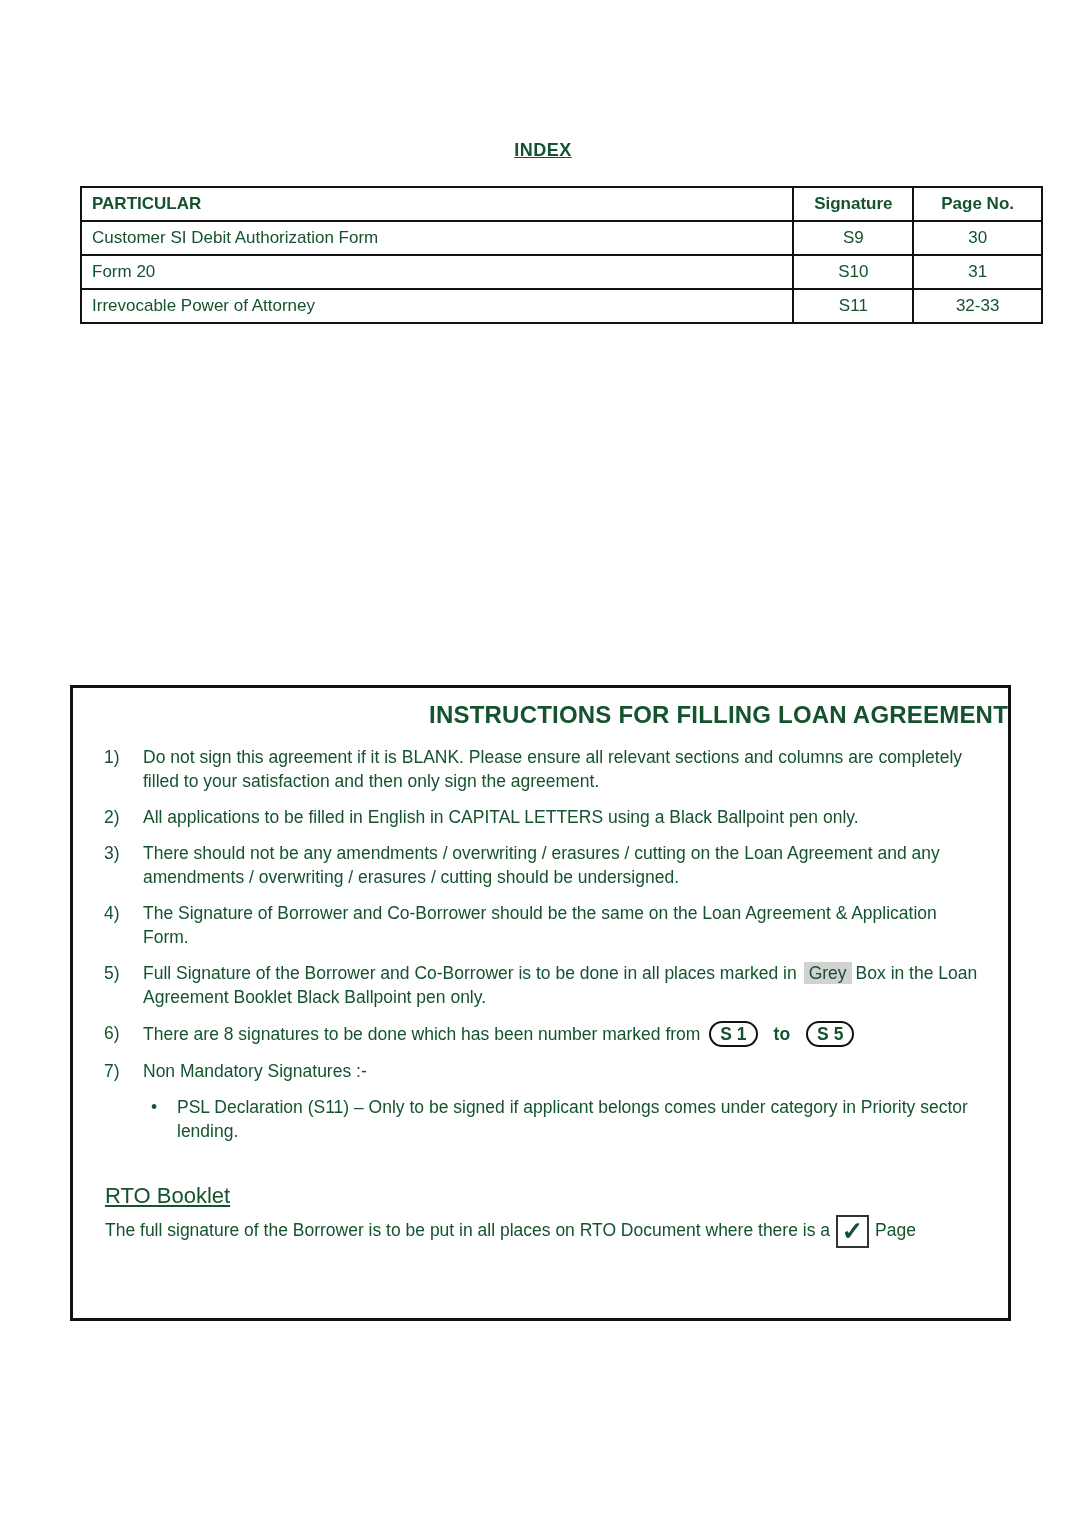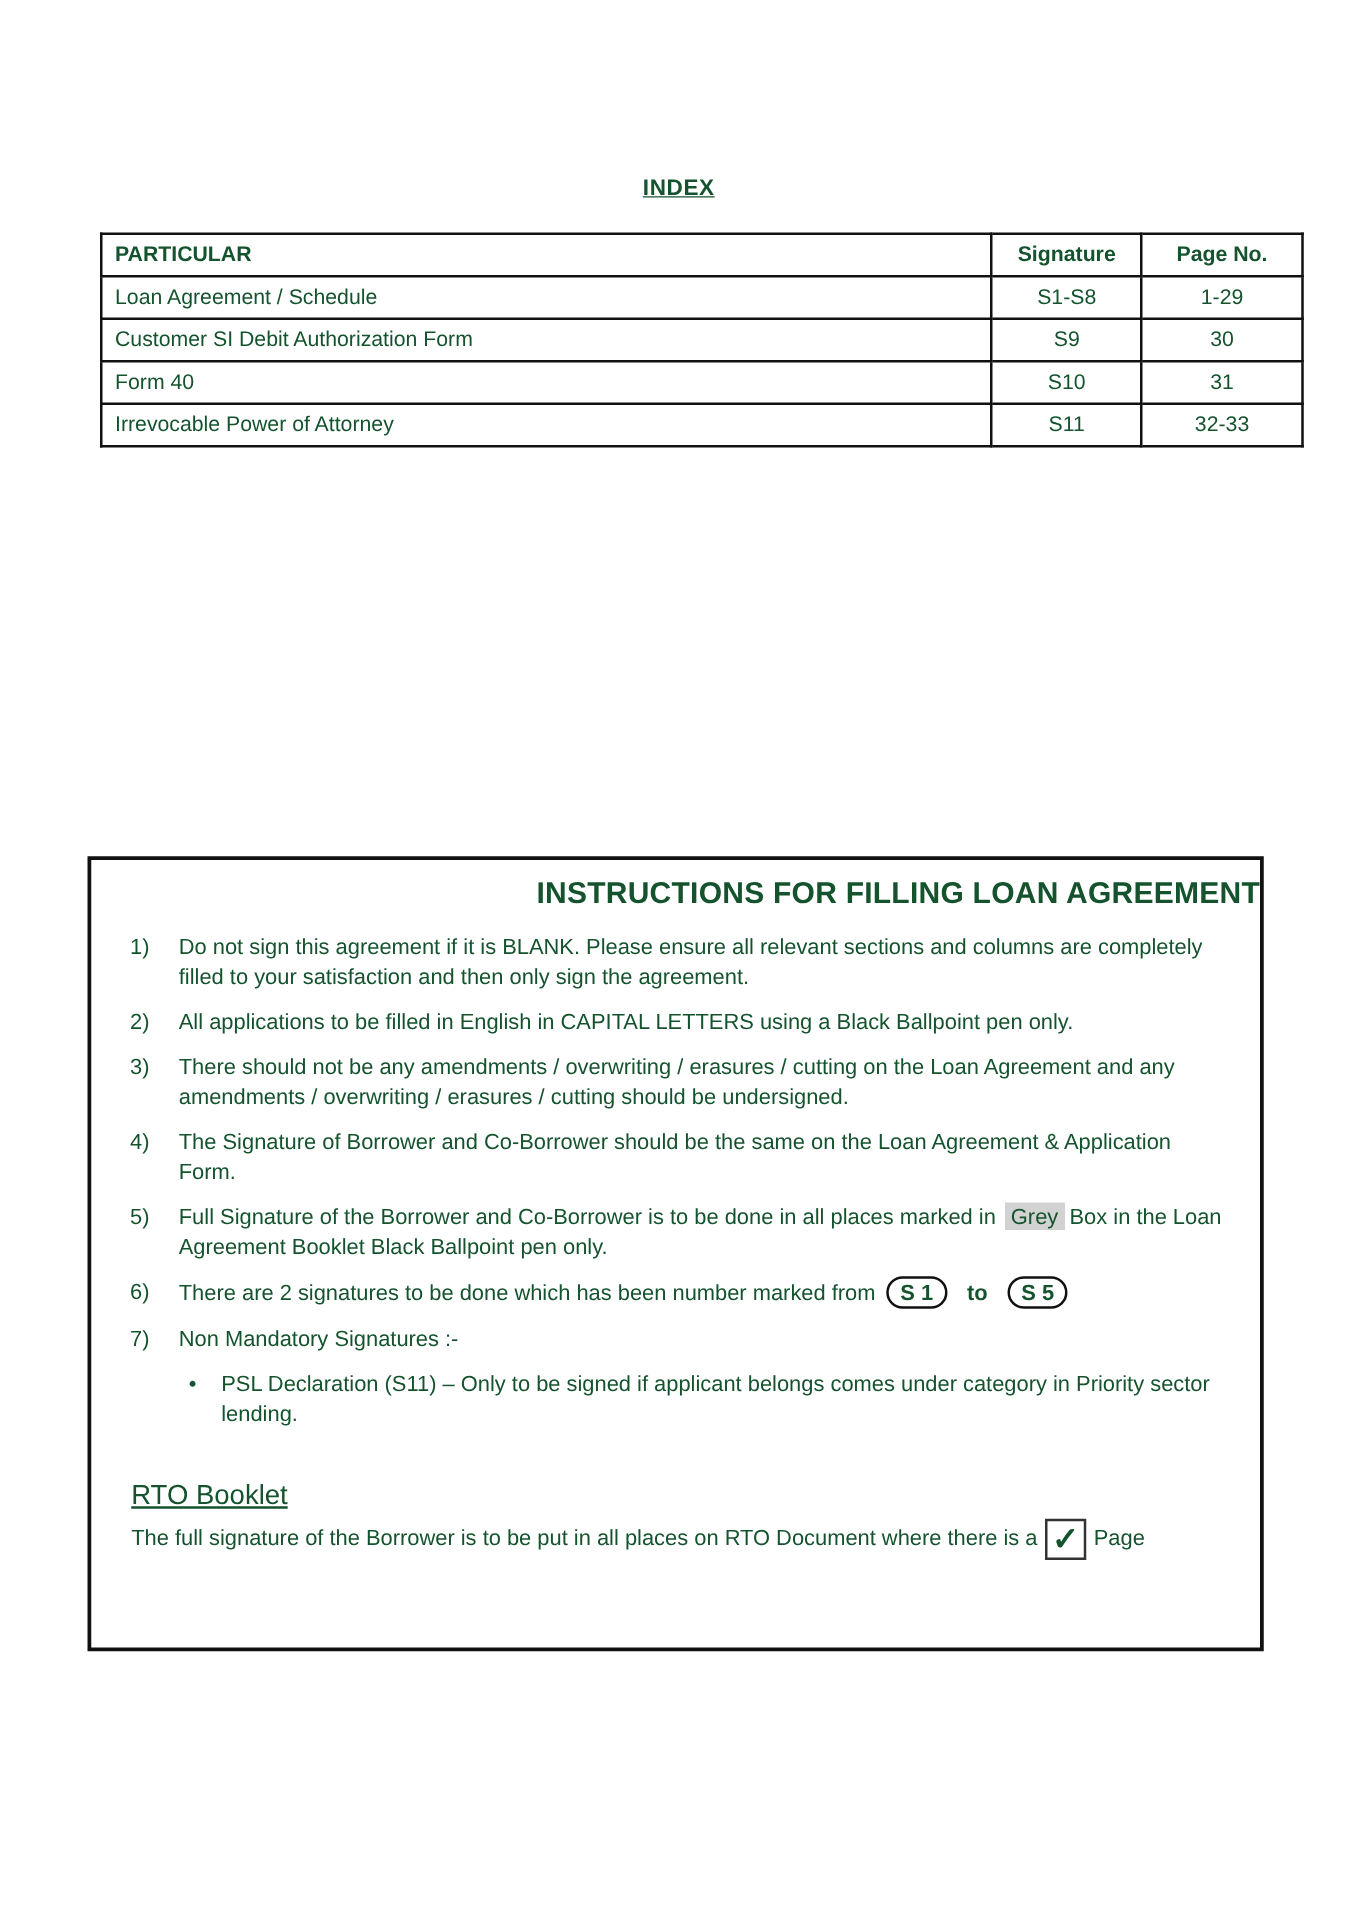--- a/index.html
+++ b/index.html
@@ -144,31 +144,26 @@
   <table class="index-table">
     <thead>
       <tr>
         <th class="col-particular">PARTICULAR</th>
         <th class="col-signature">Signature</th>
         <th class="col-page">Page No.</th>
       </tr>
     </thead>
     <tbody>
       <tr>
-        <td class="col-particular">Loan Agreement / Schedule</td>
-        <td class="col-signature">S1-S8</td>
-        <td class="col-page">1-29</td>
-      </tr>
-      <tr>
         <td class="col-particular">Customer SI Debit Authorization Form</td>
         <td class="col-signature">S9</td>
         <td class="col-page">30</td>
       </tr>
       <tr>
-        <td class="col-particular">Form 40</td>
+        <td class="col-particular">Form 20</td>
         <td class="col-signature">S10</td>
         <td class="col-page">31</td>
       </tr>
       <tr>
         <td class="col-particular">Irrevocable Power of Attorney</td>
         <td class="col-signature">S11</td>
         <td class="col-page">32-33</td>
       </tr>
     </tbody>
   </table>
@@ -197,21 +192,21 @@
       <span class="instr-text">The Signature of Borrower and Co-Borrower should be the same on the Loan Agreement &amp; Application Form.</span>
     </div>
 
     <div class="instr-item">
       <span class="instr-num">5)</span>
       <span class="instr-text"><span>Full Signature of the Borrower and Co-Borrower is to be done in all places marked in</span><span class="grey-highlight">Grey</span><span>Box in the Loan Agreement Booklet Black Ballpoint pen only.</span></span>
     </div>
 
     <div class="instr-item">
       <span class="instr-num">6)</span>
-      <span class="instr-text"><span>There are 2 signatures to be done which has been number marked from</span> <span class="sig-badge">S 1</span><span class="badge-connector">to</span><span class="sig-badge">S 5</span></span>
+      <span class="instr-text"><span>There are 8 signatures to be done which has been number marked from</span> <span class="sig-badge">S 1</span><span class="badge-connector">to</span><span class="sig-badge">S 5</span></span>
     </div>
 
     <div class="instr-item">
       <span class="instr-num">7)</span>
       <span class="instr-text">Non Mandatory Signatures :-</span>
     </div>
 
     <div class="bullet-item">
       <span class="bullet-marker">•</span>
       <span class="instr-text">PSL Declaration (S11) – Only to be signed if applicant belongs comes under category in Priority sector lending.</span>

